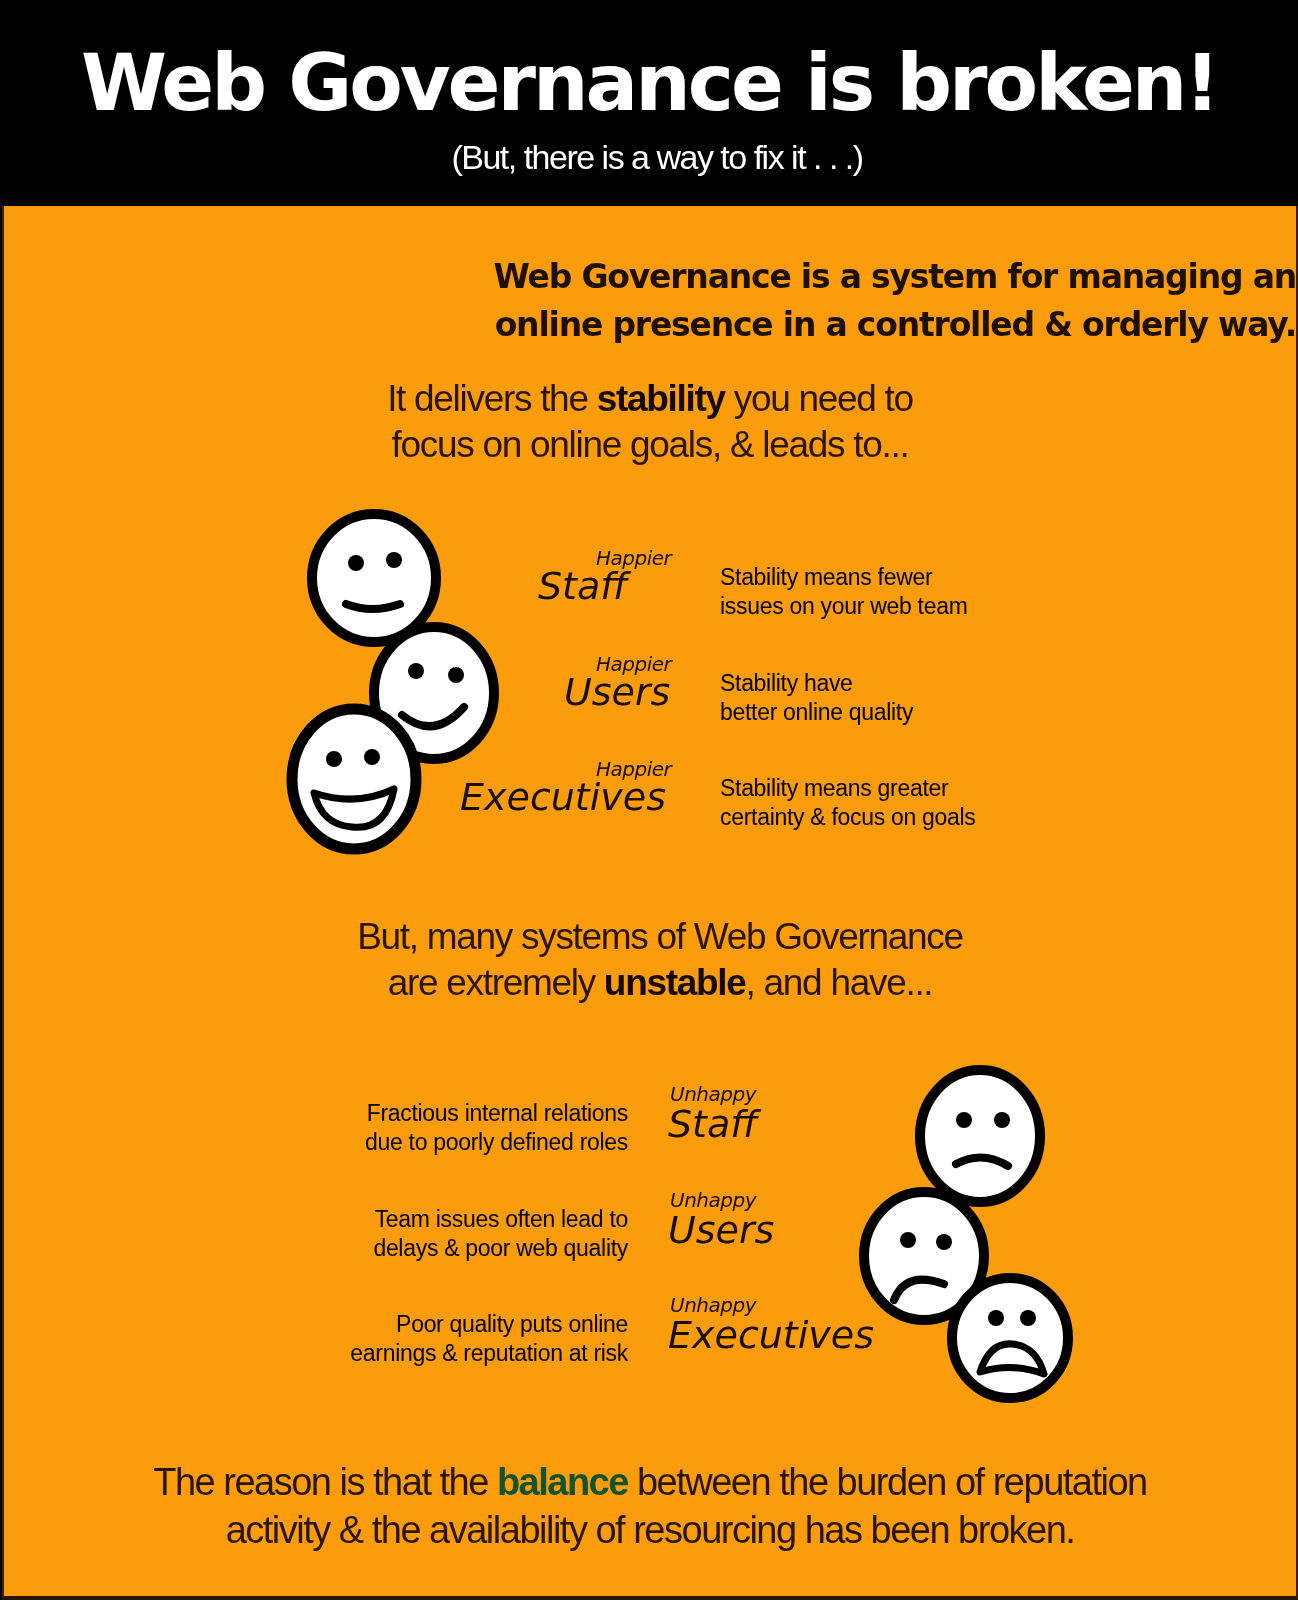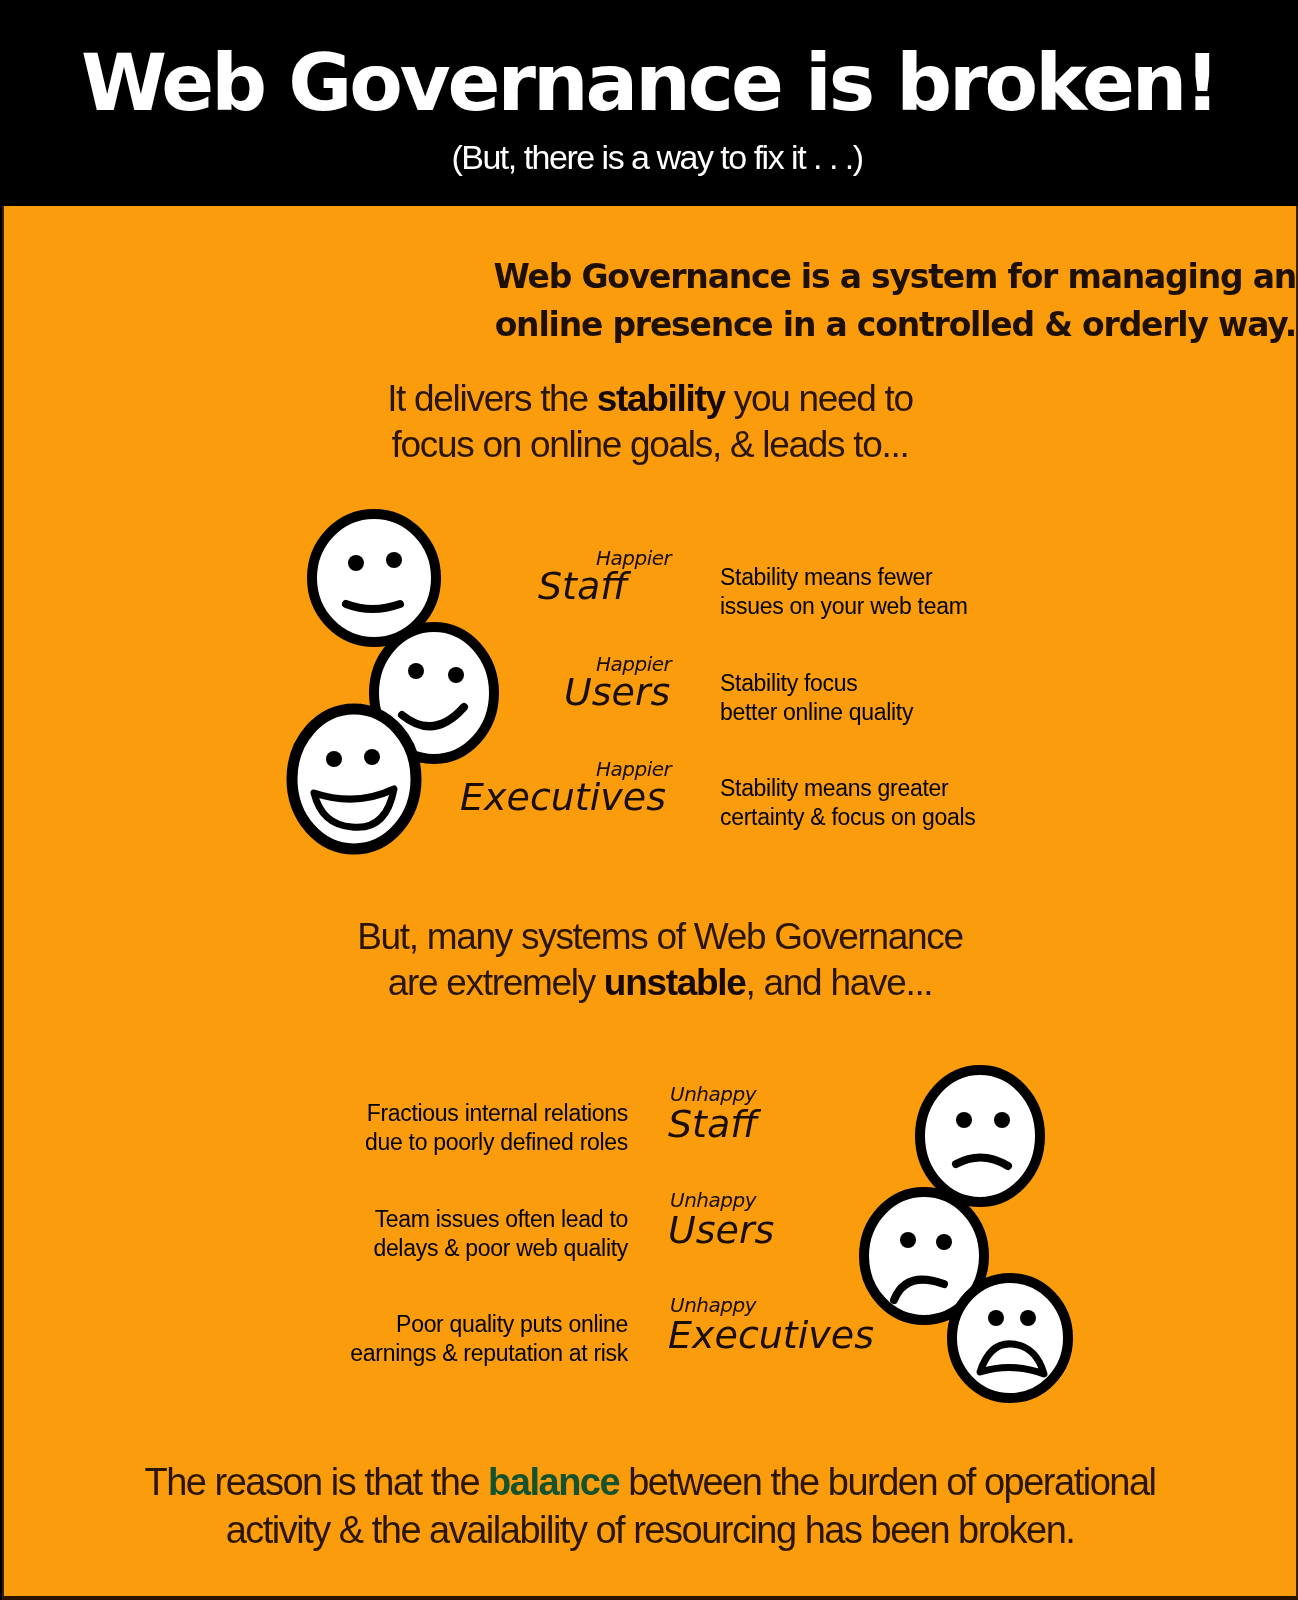--- a/index.html
+++ b/index.html
@@ -105,21 +105,21 @@
     <div class="hand hand-small" style="left:592px;top:340px">Happier</div>
     <div class="hand hand-big" style="left:534px;top:358px">Staff</div>
     <div class="desc" style="left:716px;top:357px">
       <div>Stability means fewer</div>
       <div>issues on your web team</div>
     </div>
 
     <div class="hand hand-small" style="left:592px;top:446px">Happier</div>
     <div class="hand hand-big" style="left:560px;top:464px">Users</div>
     <div class="desc" style="left:716px;top:463px">
-      <div>Stability focus</div>
+      <div>Stability have</div>
       <div>better online quality</div>
     </div>
 
     <div class="hand hand-small" style="left:592px;top:551px">Happier</div>
     <div class="hand hand-big" style="left:456px;top:569px">Executives</div>
     <div class="desc" style="left:716px;top:568px">
       <div>Stability means greater</div>
       <div>certainty &amp; focus on goals</div>
     </div>
   </div>
@@ -165,16 +165,16 @@
     <path d="M40 116 Q52 86 90 100" stroke="#000" stroke-width="8" fill="none" stroke-linecap="round"></path>
   </svg>
   <svg class="face" style="left:936px;top:1062px" width="140" height="140" viewBox="0 0 140 140">
     <ellipse cx="70" cy="70" rx="58" ry="60" fill="#fff" stroke="#000" stroke-width="10"></ellipse>
     <circle cx="56" cy="50" r="8" fill="#000"></circle>
       <circle cx="88" cy="50" r="8" fill="#000"></circle>
     <path d="M40 104 Q50 74 72 76 Q96 78 104 106 Q72 94 40 104 Z" fill="#fff" stroke="#000" stroke-width="7" stroke-linejoin="round"></path>
   </svg>
 
   <div class="closing">
-    <div><span>The reason is that the </span><b>balance</b><span> between the burden of operational</span></div>
+    <div><span>The reason is that the </span><b>balance</b><span> between the burden of reputation</span></div>
     <div>activity &amp; the availability of resourcing has been broken.</div>
   </div>
 </div>
 
 </body></html>

